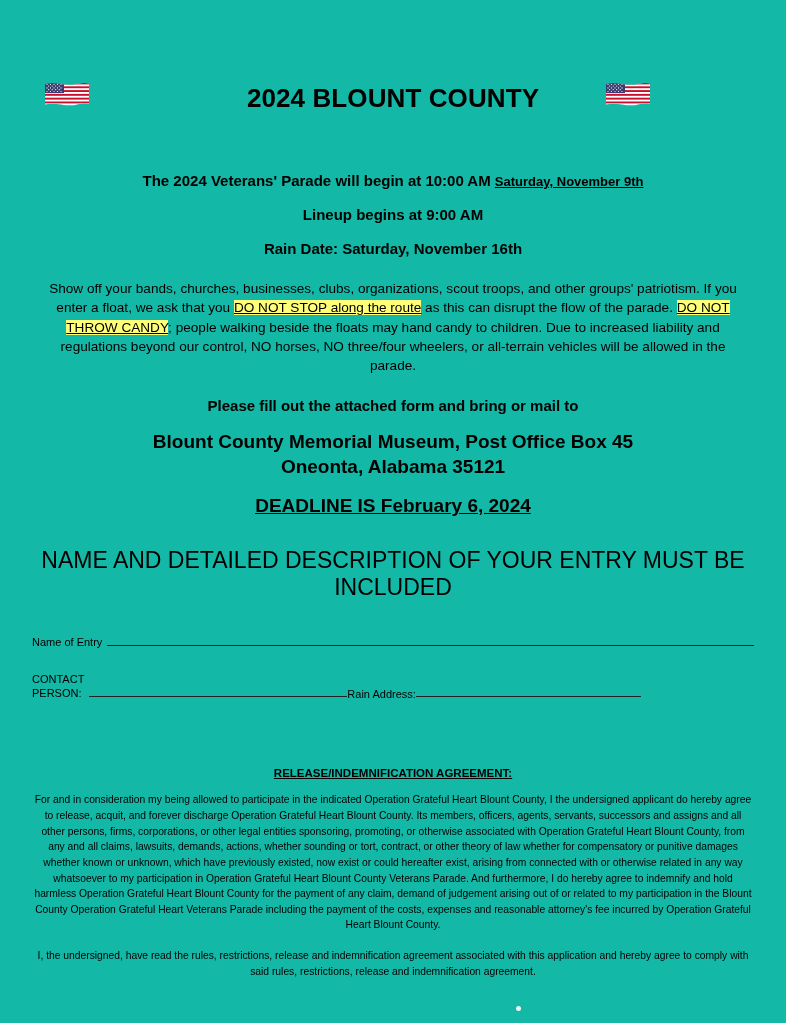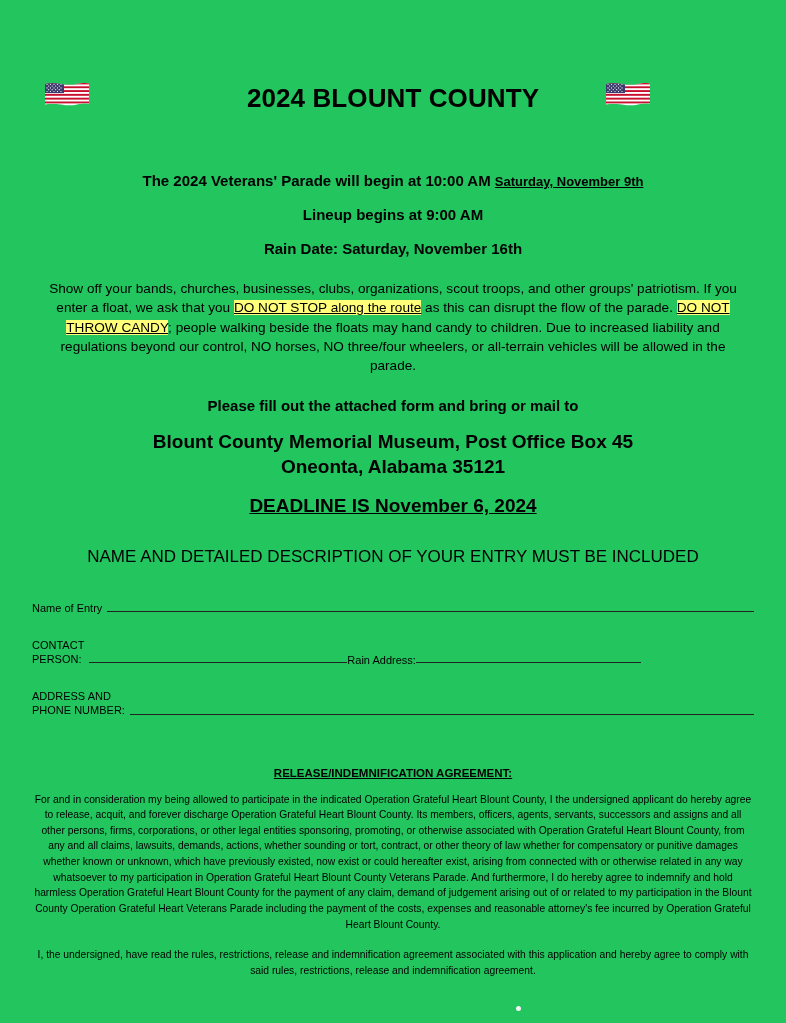--- a/index.html
+++ b/index.html
@@ -12,21 +12,21 @@
     height: 1023px;
     font-family: "Liberation Sans", sans-serif;
     color: #000000;
     position: relative;
     overflow: hidden;
   }
   .page {
     position: relative;
     width: 786px;
     height: 1023px;
-    background: #22c55e;
+    background: #14b8a6;
     box-sizing: border-box;
   }
 
   
   .header {
     position: relative;
     padding-top: 72px;
     height: 70px;
   }
   .flag {
@@ -102,21 +102,21 @@
   .deadline {
     font-weight: bold;
     font-size: 19px;
     text-decoration: underline;
     margin-top: 16px;
   }
 
   
   .requirement {
     text-align: center;
-    font-size: 17px;
+    font-size: 23px;
     margin-top: 30px;
   }
 
   
   .form-area {
     margin: 34px 32px 0 32px;
     font-size: 11px;
   }
   .field-row {
     display: flex;
@@ -286,21 +286,21 @@
   </div>
 
   <div class="body-para"><span>Show off your bands, churches, businesses, clubs, organizations, scout troops, and other groups' patriotism. If you enter a float, we ask that you </span><span class="hl">DO NOT STOP along the route</span><span> as this can disrupt the flow of the parade. </span><span class="hl">DO NOT THROW CANDY</span><span>; people walking beside the floats may hand candy to children. Due to increased liability and regulations beyond our control, NO horses, NO three/four wheelers, or all-terrain vehicles will be allowed in the parade.</span></div>
 
   <div class="mailto-block">
     <div class="mail-line-1">Please fill out the attached form and bring or mail to</div>
     <div class="mail-address">
       <div>Blount County Memorial Museum, Post Office Box 45</div>
       <div>Oneonta, Alabama 35121</div>
     </div>
-    <div class="deadline">DEADLINE IS November 6, 2024</div>
+    <div class="deadline">DEADLINE IS February 6, 2024</div>
   </div>
 
   <div class="requirement">NAME AND DETAILED DESCRIPTION OF YOUR ENTRY MUST BE INCLUDED</div>
 
   <div class="form-area">
 
     <div class="field-row">
       <span class="field-label">Name of Entry</span>
       <span class="rule"></span>
     </div>
@@ -310,25 +310,20 @@
     <div class="field-row">
       <span class="field-label-stack">CONTACT
 PERSON:</span>
       <span class="rule short"></span>
       <span class="inline-label">Rain Address:</span>
       <span class="rule email-tail"></span>
     </div>
 
     <div class="block-gap"></div>
 
-    <div class="field-row">
-      <span class="field-label-stack">ADDRESS AND
-PHONE NUMBER:</span>
-      <span class="rule"></span>
-    </div>
 
     <div class="block-gap"></div>
 
   </div>
 
   <div class="release-head">RELEASE/INDEMNIFICATION AGREEMENT:</div>
   <div class="release-para">For and in consideration my being allowed to participate in the indicated Operation Grateful Heart Blount County, I the undersigned applicant do hereby agree to release, acquit, and forever discharge Operation Grateful Heart Blount County. Its members, officers, agents, servants, successors and assigns and all other persons, firms, corporations, or other legal entities sponsoring, promoting, or otherwise associated with Operation Grateful Heart Blount County, from any and all claims, lawsuits, demands, actions, whether sounding or tort, contract, or other theory of law whether for compensatory or punitive damages whether known or unknown, which have previously existed, now exist or could hereafter exist, arising from connected with or otherwise related in any way whatsoever to my participation in Operation Grateful Heart Blount County Veterans Parade. And furthermore, I do hereby agree to indemnify and hold harmless Operation Grateful Heart Blount County for the payment of any claim, demand of judgement arising out of or related to my participation in the Blount County Operation Grateful Heart Veterans Parade including the payment of the costs, expenses and reasonable attorney's fee incurred by Operation Grateful Heart Blount County.</div>
   <div class="release-para2">I, the undersigned, have read the rules, restrictions, release and indemnification agreement associated with this application and hereby agree to comply with said rules, restrictions, release and indemnification agreement.</div>
 
   <div class="scan-speck"></div>

